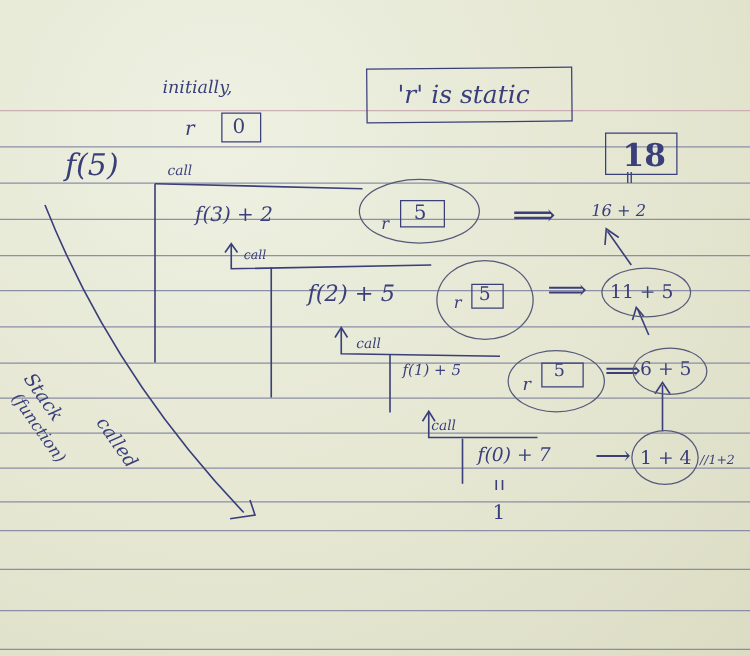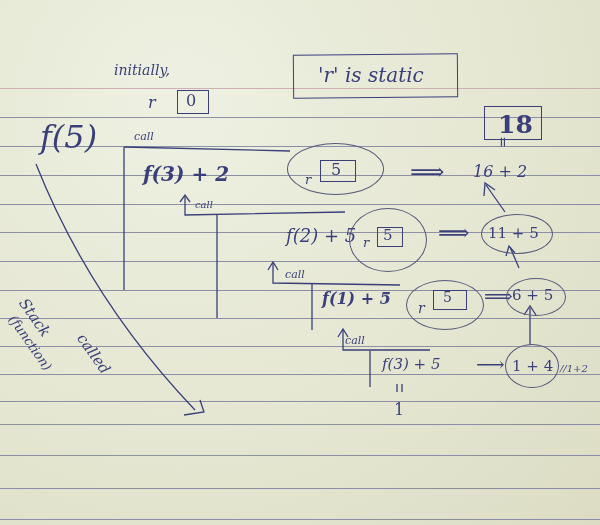--- a/index.html
+++ b/index.html
@@ -83,62 +83,62 @@
     <path d="M505 212 L486 185"></path>
     <path d="M484 196 L485 183 L495 190"></path>
 
     <path d="M397 384 L397 392 M402 384 L402 392"></path>
   </g>
 </svg>
 
 <div class="box" style="left:293px;top:54px;width:163px;height:42px;transform:rotate(-0.5deg);"></div>
 <div class="hw" style="left:318px;top:63px;font-size:20px;">'r' is static</div>
 
-<div class="hw" style="left:114px;top:62px;font-size:14px;">initially,</div>
+<div class="hw" style="left:130px;top:62px;font-size:14px;">initially,</div>
 <div class="hw" style="left:148px;top:93px;font-size:16px;">r</div>
 <div class="box" style="left:177px;top:90px;width:30px;height:22px;"></div>
 <div class="hw" style="left:186px;top:91px;font-size:16px;font-style:normal;">0</div>
 
-<div class="hw" style="left:40px;top:118px;font-size:32px;font-style:italic;">f(5)</div>
+<div class="hw" style="left:52px;top:118px;font-size:24px;font-style:italic;">f(5)</div>
 <div class="hw" style="left:134px;top:130px;font-size:11px;">call</div>
 
-<div class="hw" style="left:143px;top:162px;font-size:20px;font-weight:bold;">f(3) + 2</div>
+<div class="hw" style="left:156px;top:162px;font-size:16px;">f(3) + 2</div>
 <div class="circle" style="left:287px;top:143px;width:95px;height:50px;"></div>
 <div class="hw" style="left:305px;top:172px;font-size:13px;">r</div>
 <div class="box" style="left:320px;top:160px;width:34px;height:20px;"></div>
 <div class="hw" style="left:331px;top:160px;font-size:16px;font-style:normal;">5</div>
 <div class="hw" style="left:410px;top:158px;font-size:24px;font-style:normal;">⟹</div>
-<div class="hw" style="left:473px;top:162px;font-size:16px;">16 + 2</div>
+<div class="hw" style="left:473px;top:162px;font-size:13px;">16 + 2</div>
 
 <div class="box" style="left:484px;top:106px;width:56px;height:32px;"></div>
 <div class="hw ink-dark" style="left:498px;top:110px;font-size:25px;font-style:normal;font-weight:bold;">18</div>
 <div class="hw" style="left:497px;top:134px;font-size:14px;transform:rotate(90deg);">=</div>
 
 <div class="call-tag hw" style="left:195px;top:199px;font-size:10px;">call</div>
-<div class="hw" style="left:246px;top:225px;font-size:18px;margin-left:40px;">f(2) + 5</div>
+<div class="hw" style="left:246px;top:225px;font-size:18px;">f(2) + 5</div>
 <div class="circle" style="left:349px;top:208px;width:76px;height:62px;"></div>
 <div class="hw" style="left:363px;top:235px;font-size:13px;">r</div>
 <div class="box" style="left:377px;top:227px;width:24px;height:18px;"></div>
 <div class="hw" style="left:383px;top:226px;font-size:15px;font-style:normal;">5</div>
 <div class="hw" style="left:438px;top:220px;font-size:22px;font-style:normal;">⟹</div>
 <div class="circle" style="left:481px;top:214px;width:70px;height:38px;"></div>
 <div class="hw ink-dark" style="left:488px;top:224px;font-size:15px;font-style:normal;">11 + 5</div>
 
 <div class="hw" style="left:285px;top:268px;font-size:11px;">call</div>
-<div class="hw" style="left:322px;top:289px;font-size:16px;font-weight:bold;">f(1) + 5</div>
+<div class="hw" style="left:322px;top:289px;font-size:12px;">f(1) + 5</div>
 <div class="circle" style="left:406px;top:280px;width:76px;height:48px;"></div>
 <div class="hw" style="left:418px;top:300px;font-size:14px;">r</div>
 <div class="box" style="left:433px;top:290px;width:32px;height:18px;"></div>
 <div class="hw" style="left:443px;top:289px;font-size:14px;font-style:normal;">5</div>
 <div class="hw" style="left:484px;top:284px;font-size:20px;font-style:normal;">⟹</div>
 <div class="circle" style="left:506px;top:278px;width:58px;height:36px;"></div>
 <div class="hw ink-dark" style="left:512px;top:286px;font-size:15px;font-style:normal;">6 + 5</div>
 
 <div class="hw" style="left:345px;top:334px;font-size:11px;">call</div>
-<div class="hw" style="left:382px;top:355px;font-size:15px;">f(3) + 5</div>
+<div class="hw" style="left:382px;top:355px;font-size:15px;">f(0) + 7</div>
 <div class="hw" style="left:476px;top:352px;font-size:20px;font-style:normal;">⟶</div>
 <div class="circle" style="left:505px;top:344px;width:52px;height:42px;"></div>
 <div class="hw ink-dark" style="left:512px;top:357px;font-size:15px;font-style:normal;">1 + 4</div>
 <div class="hw" style="left:560px;top:363px;font-size:10px;">//1+2</div>
 
 <div class="hw" style="left:394px;top:400px;font-size:16px;font-style:normal;">1</div>
 
 <div class="hw" style="left:30px;top:295px;font-size:15px;transform:rotate(55deg);transform-origin:left top;">Stack</div>
 <div class="hw" style="left:88px;top:330px;font-size:15px;transform:rotate(55deg);transform-origin:left top;">called</div>
 <div class="hw" style="left:18px;top:312px;font-size:13px;transform:rotate(55deg);transform-origin:left top;">(function)</div>

